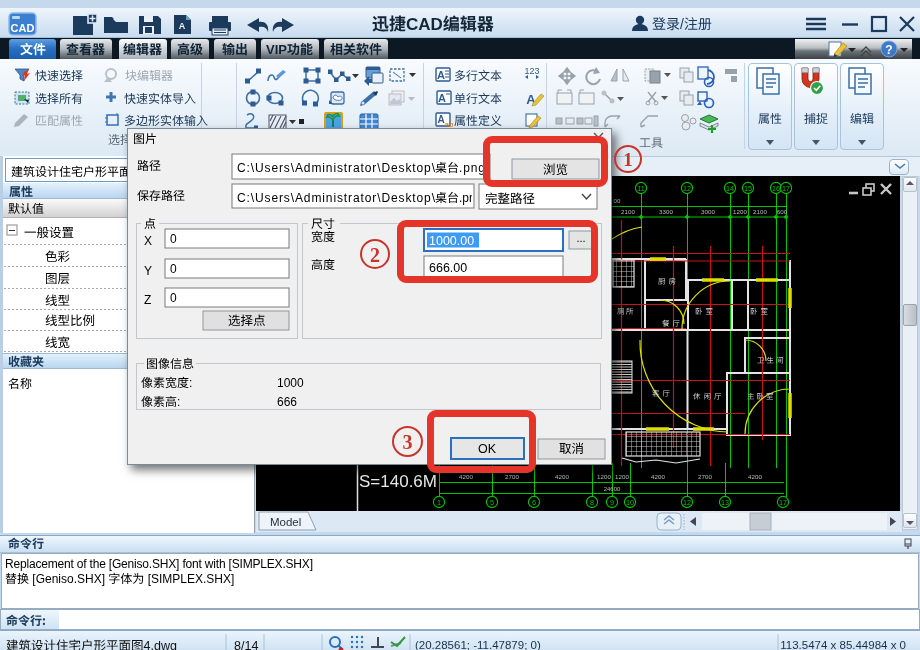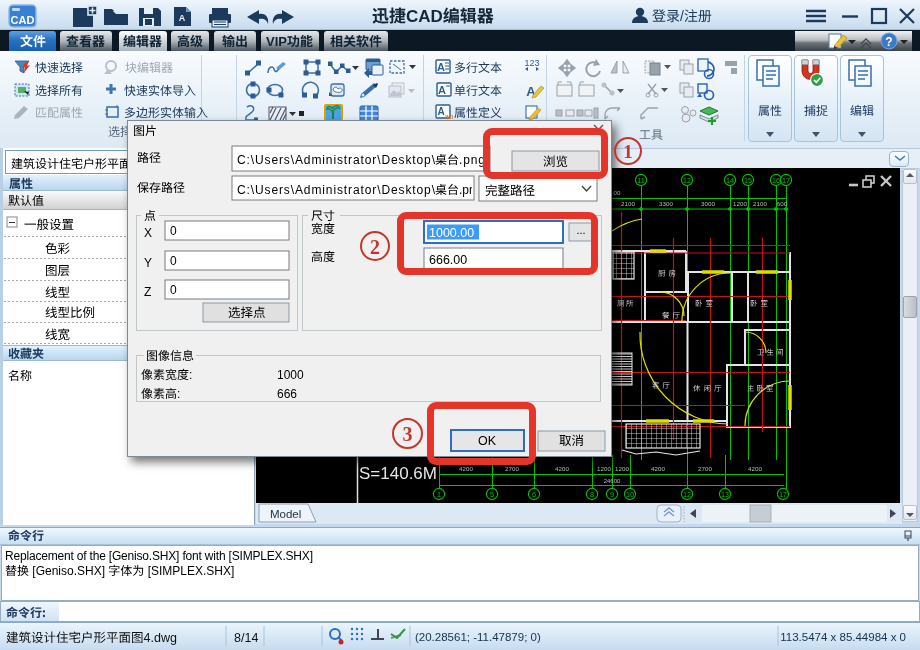--- a/index.html
+++ b/index.html
@@ -1,18 +1,18 @@
 <!DOCTYPE html>
 <html><head><meta charset="utf-8"><style>
 *{margin:0;padding:0;box-sizing:border-box}
 html,body{width:920px;height:650px;overflow:hidden;font-family:"Liberation Sans",sans-serif;background:#c6d9ec}
 .abs{position:absolute}
 svg{display:block}
 </style></head><body>
-<div class="abs" style="left:0;top:0;width:920px;height:568px">
+<div class="abs" style="left:0;top:8px;width:920px;height:568px">
 
 <svg width="0" height="0" style="position:absolute">
       <defs>
         <path id="g4E00" d="M44 -431V-349H960V-431Z"></path>
 <path id="g4E3A" d="M162 -784C202 -737 247 -673 267 -632L335 -665C314 -706 267 -768 226 -812ZM499 -371C550 -310 609 -226 635 -173L701 -209C674 -261 613 -342 561 -401ZM411 -838V-720C411 -682 410 -642 407 -599H82V-524H399C374 -346 295 -145 55 11C73 23 101 49 114 66C370 -104 452 -328 476 -524H821C807 -184 791 -50 761 -19C750 -7 739 -4 717 -5C693 -5 630 -5 562 -11C577 11 587 44 588 67C650 70 713 72 748 69C785 65 808 57 831 28C870 -18 884 -159 900 -560C900 -572 901 -599 901 -599H484C486 -641 487 -682 487 -719V-838Z"></path>
 <path id="g4E3B" d="M374 -795C435 -750 505 -686 545 -640H103V-567H459V-347H149V-274H459V-27H56V46H948V-27H540V-274H856V-347H540V-567H897V-640H572L620 -675C580 -722 499 -790 435 -836Z"></path>
 <path id="g4E49" d="M413 -819C449 -744 494 -642 512 -576L580 -604C560 -670 516 -768 478 -844ZM792 -767C730 -575 638 -405 503 -268C377 -395 279 -553 214 -725L145 -703C218 -516 318 -349 447 -214C338 -118 203 -40 36 15C50 31 68 60 77 79C249 19 388 -62 501 -162C616 -56 752 27 910 79C922 59 945 28 962 12C808 -35 672 -114 558 -216C701 -361 798 -539 869 -743Z"></path>
 <path id="g4F11" d="M306 -585V-512H549C486 -348 379 -186 270 -101C288 -87 313 -61 326 -42C426 -129 521 -271 588 -428V80H662V-452C728 -292 824 -137 922 -48C935 -68 961 -94 979 -107C875 -192 770 -353 707 -512H953V-585H662V-826H588V-585ZM294 -834C233 -676 130 -526 20 -430C34 -412 57 -372 66 -354C107 -392 146 -437 184 -486V78H258V-594C301 -663 338 -736 368 -811Z"></path>
 <path id="g4F4F" d="M548 -819C582 -767 617 -697 631 -653L704 -682C689 -726 651 -793 616 -844ZM285 -836C229 -684 135 -534 36 -437C50 -420 72 -379 80 -362C114 -397 147 -437 179 -481V78H254V-599C293 -667 329 -741 357 -814ZM314 -26V45H963V-26H680V-280H918V-351H680V-573H948V-644H339V-573H605V-351H373V-280H605V-26Z"></path>
 <path id="g4F53" d="M251 -836C201 -685 119 -535 30 -437C45 -420 67 -380 74 -363C104 -397 133 -436 160 -479V78H232V-605C266 -673 296 -745 321 -816ZM416 -175V-106H581V74H654V-106H815V-175H654V-521C716 -347 812 -179 916 -84C930 -104 955 -130 973 -143C865 -230 761 -398 702 -566H954V-638H654V-837H581V-638H298V-566H536C474 -396 369 -226 259 -138C276 -125 301 -99 313 -81C419 -177 517 -342 581 -518V-175Z"></path>

